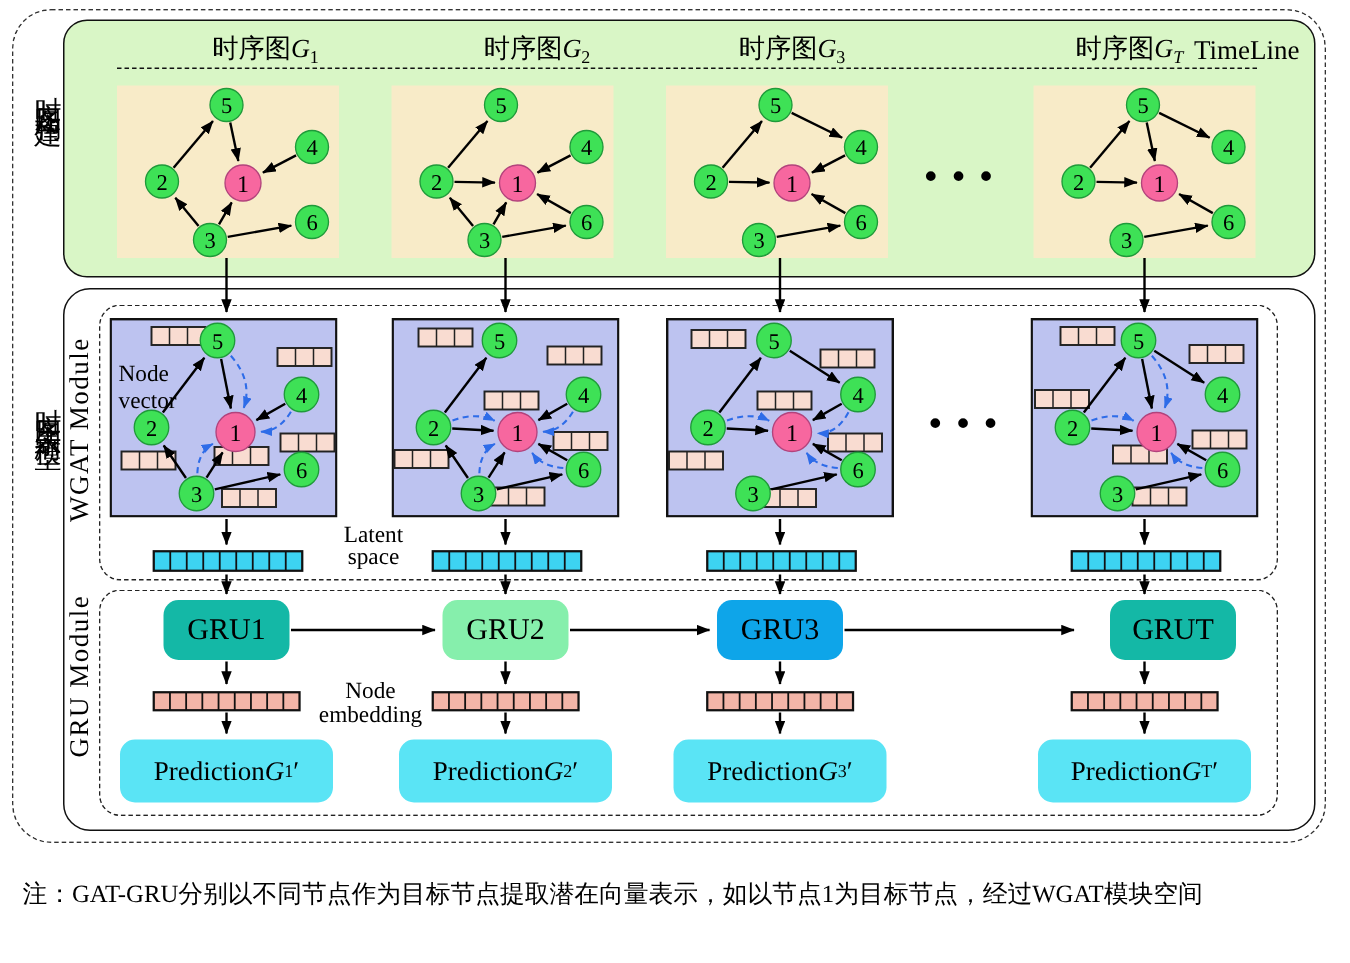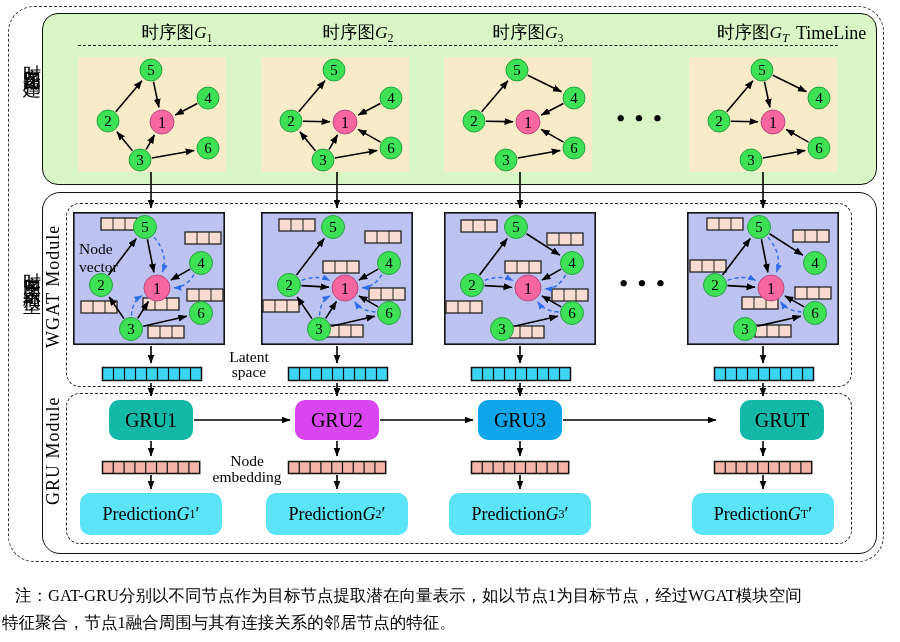--- a/index.html
+++ b/index.html
@@ -429,21 +429,21 @@
           <line x1="89.5" y1="1.5" x2="89.5" y2="14.5" stroke="#111" stroke-width="1.2"></line>
         </svg></div>
     </div>
   <div class="abs latent-label">
     <div>Latent</div>
     <div>space</div>
   </div>
 
   <div id="gru-units">
       <div class="gru-unit" style="left: 109px; background: #14b8a6;">GRU1</div>
-      <div class="gru-unit" style="left: 295px; background: #d946ef;">GRU2</div>
+      <div class="gru-unit" style="left: 295px; background: #86efac;">GRU2</div>
       <div class="gru-unit" style="left: 478px; background: #0ea5e9;">GRU3</div>
       <div class="gru-unit" style="left: 740px; background: #14b8a6;">GRUT</div>
     </div>
 
   <div id="embed-bars">
       <div class="embed-wrap" style="left: 101px; top: 460px;"><svg width="100.2" height="15" viewBox="0 0 100.2 15">
           <rect x="1.5" y="1.5" width="97.2" height="12" fill="#f3b5a8" stroke="#111" stroke-width="1.5"></rect>
           <line x1="12.3" y1="1.5" x2="12.3" y2="13.5" stroke="#111" stroke-width="1.2"></line>
           <line x1="23.1" y1="1.5" x2="23.1" y2="13.5" stroke="#111" stroke-width="1.2"></line>
           <line x1="33.900000000000006" y1="1.5" x2="33.900000000000006" y2="13.5" stroke="#111" stroke-width="1.2"></line>
@@ -548,15 +548,14 @@
       <line x1="763" y1="383" x2="763" y2="396" stroke="#000" stroke-width="1.6" marker-end="url(#ab9)"></line>
       <line x1="763" y1="441" x2="763" y2="456" stroke="#000" stroke-width="1.6" marker-end="url(#ab9)"></line>
       <line x1="763" y1="475" x2="763" y2="489" stroke="#000" stroke-width="1.6" marker-end="url(#ab9)"></line>
       <line x1="194" y1="420" x2="290" y2="420" stroke="#000" stroke-width="1.6" marker-end="url(#ab9)"></line>
       <line x1="380" y1="420" x2="473" y2="420" stroke="#000" stroke-width="1.6" marker-end="url(#ab9)"></line>
       <line x1="563" y1="420" x2="716" y2="420" stroke="#000" stroke-width="1.6" marker-end="url(#ab9)"></line>
     </svg>
 
   <div class="abs note">
     <div class="l1">注：GAT-GRU分别以不同节点作为目标节点提取潜在向量表示，如以节点1为目标节点，经过WGAT模块空间</div>
-    <div>特征聚合，节点1融合周围与其有连接关系的邻居节点的特征。</div>
   </div>
 </div>
 
 </body></html>

